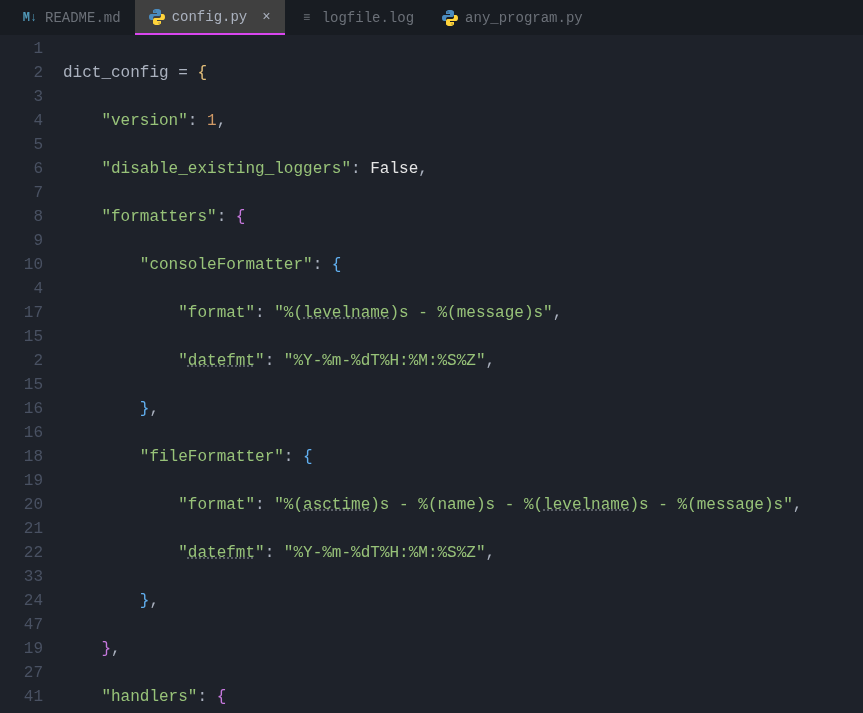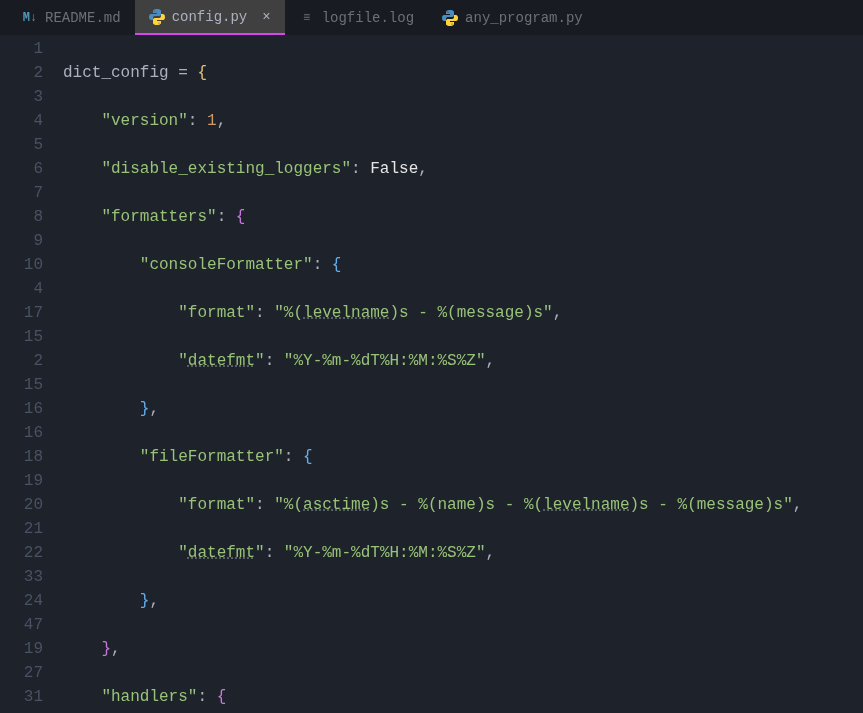--- a/index.html
+++ b/index.html
@@ -142,21 +142,21 @@
     <div class="ln">18</div>
     <div class="ln">19</div>
     <div class="ln">20</div>
     <div class="ln">21</div>
     <div class="ln">22</div>
     <div class="ln">33</div>
     <div class="ln">24</div>
     <div class="ln">47</div>
     <div class="ln">19</div>
     <div class="ln">27</div>
-    <div class="ln">31</div>
+    <div class="ln">41</div>
   </div>
   <div class="code">
 <div class="line"><span class="ident">dict_config</span><span class="op"> = </span><span class="brace-y">{</span></div>
 <div class="line"><span>    </span><span class="str">"version"</span><span class="punct">: </span><span class="num">1</span><span class="punct">,</span></div>
 <div class="line"><span>    </span><span class="str">"disable_existing_loggers"</span><span class="punct">: </span><span class="bool">False</span><span class="punct">,</span></div>
 <div class="line"><span>    </span><span class="str">"formatters"</span><span class="punct">: </span><span class="brace">{</span></div>
 <div class="line"><span>        </span><span class="str">"consoleFormatter"</span><span class="punct">: </span><span class="brace-b">{</span></div>
 <div class="line"><span>            </span><span class="str">"format"</span><span class="punct">: </span><span class="str">"</span><span class="str">%(</span><span class="str underline-dots">levelname</span><span class="str">)s - %(message)s</span><span class="str">"</span><span class="punct">,</span></div>
 <div class="line"><span>            </span><span class="str">"</span><span class="str underline-dots">datefmt</span><span class="str">"</span><span class="punct">: </span><span class="str">"%Y-%m-%dT%H:%M:%S%Z"</span><span class="punct">,</span></div>
 <div class="line"><span>        </span><span class="brace-b">}</span><span class="punct">,</span></div>

